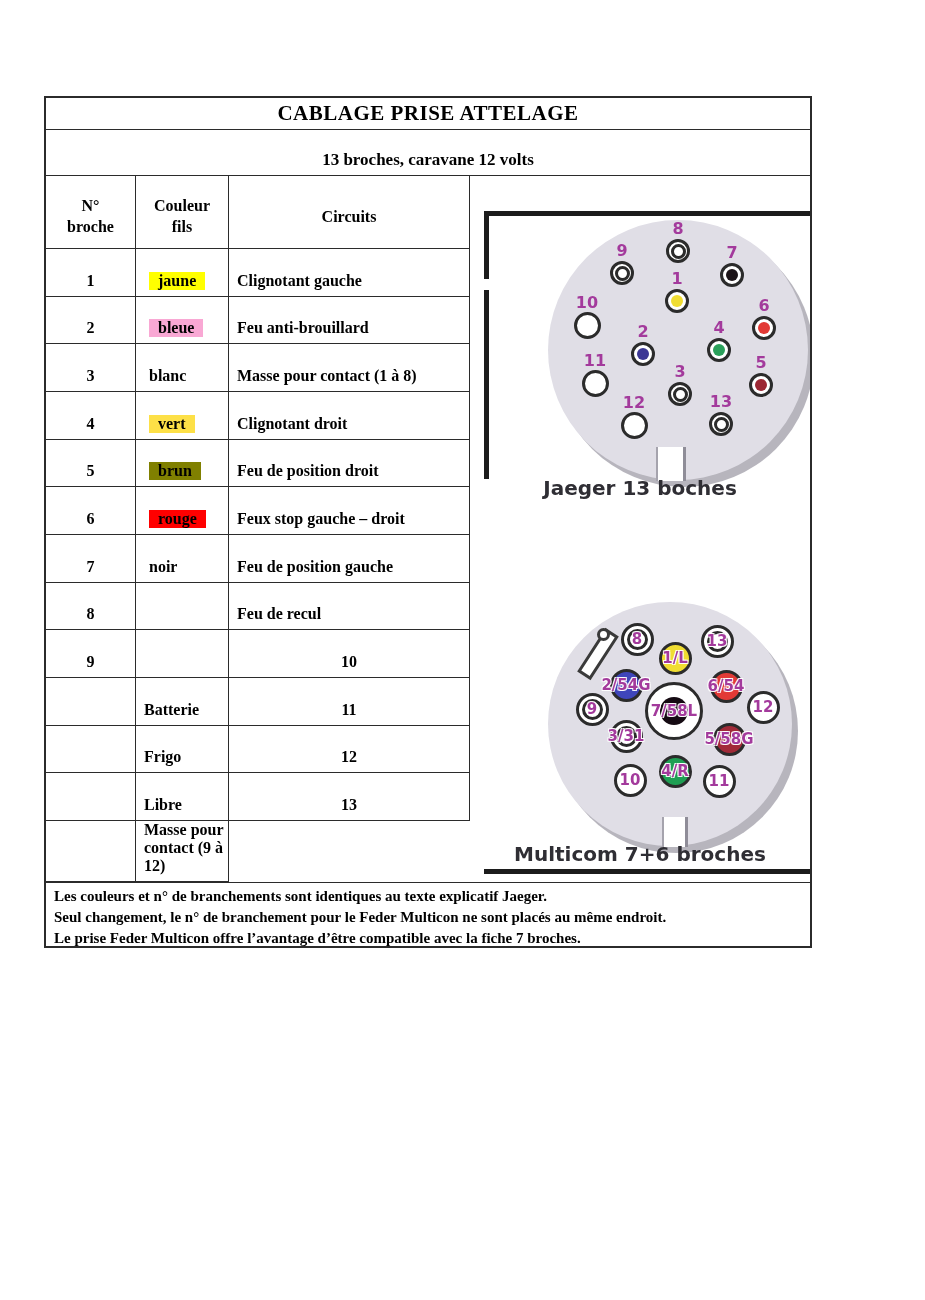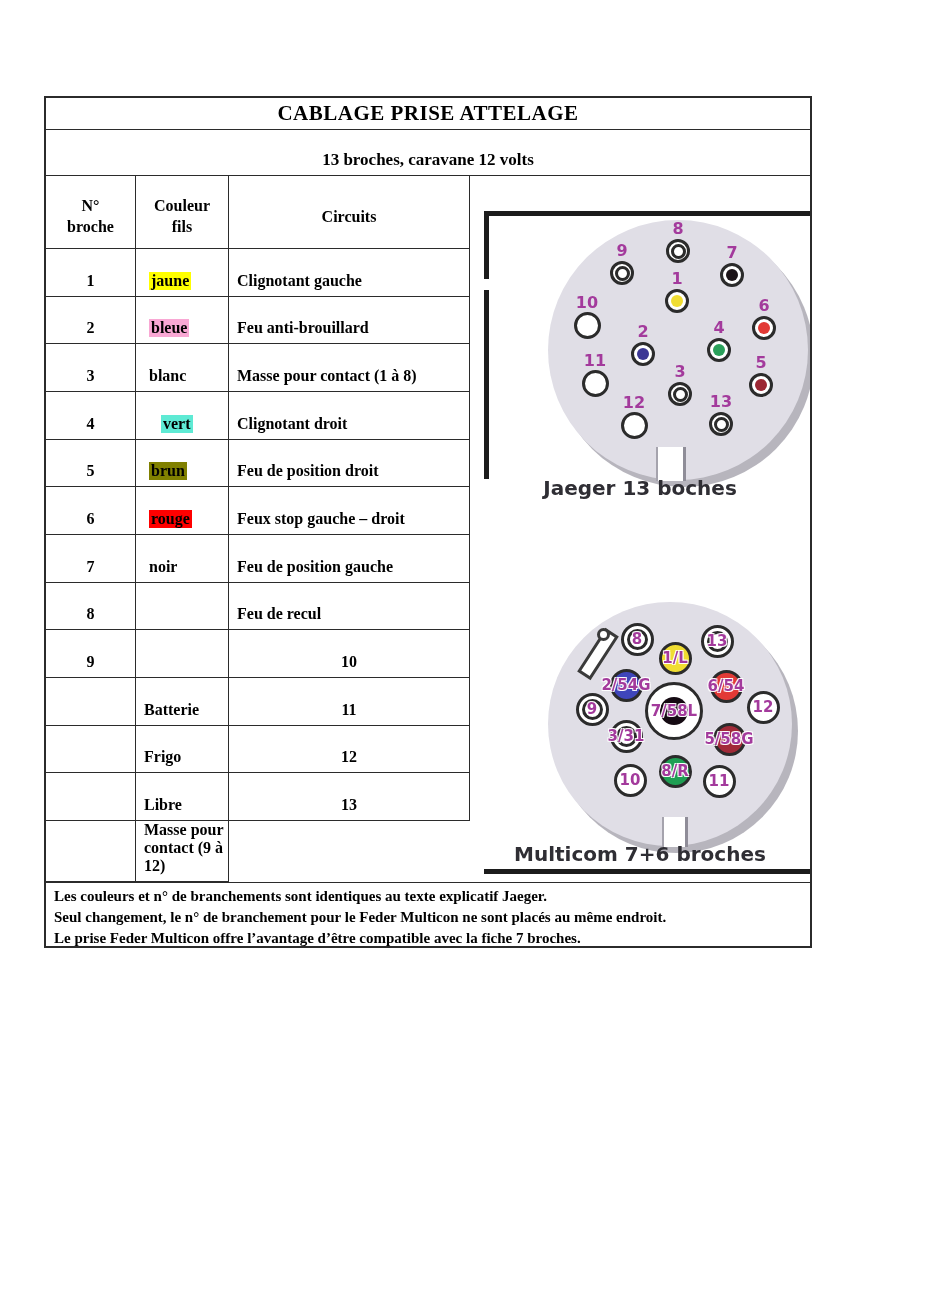--- a/index.html
+++ b/index.html
@@ -29,21 +29,21 @@
     grid-template-rows:73px repeat(13,1fr);
   }
   .hcell,.cell{border-right:1px solid #2b2b2b;border-bottom:1px solid #2b2b2b;}
   .hcell{
     display:flex;align-items:center;justify-content:center;text-align:center;
     font-weight:bold;font-size:16px;white-space:pre-line;line-height:21px;padding-top:8px;
   }
   .cell{display:flex;align-items:flex-end;font-weight:bold;font-size:16px;padding-bottom:6px;}
   .cell.num{justify-content:center;}
   .cell.colorcell{padding-left:13px;}
-  .cell.colorcell span.hl{padding:0 2px;}
+  .cell.colorcell span.hl{padding:0 9px;}
   .cell.circuit{padding-left:8px;}
   .diagram-cell{flex:1;position:relative;overflow:hidden;}
   .thickline{position:absolute;background:#1c1c1c;}
   .disc{
     position:absolute;border-radius:50%;background:#e0dee6;
     box-shadow:6px 7px 0 rgba(124,121,134,.55);
   }
   .notch{
     position:absolute;background:#fff;
     border-left:2px solid #a5a3ad;border-right:3px solid #8f8d98;
@@ -102,21 +102,21 @@
           <span class="hl" style="background: #f9a8d4;">bleue</span>
         </div>
         <div class="cell circuit">Feu anti-brouillard</div>
         <div class="cell num">3</div>
         <div class="cell colorcell">
           <span>blanc</span>
         </div>
         <div class="cell circuit">Masse pour contact (1 à 8)</div>
         <div class="cell num">4</div>
         <div class="cell colorcell">
-          <span class="hl" style="background: #5eead4; margin-left: 12px;">vert</span>
+          <span class="hl" style="background: #fde047;">vert</span>
         </div>
         <div class="cell circuit">Clignotant droit</div>
         <div class="cell num">5</div>
         <div class="cell colorcell">
           <span class="hl" style="background: rgb(128, 128, 0);">brun</span>
         </div>
         <div class="cell circuit">Feu de position droit</div>
         <div class="cell num">6</div>
         <div class="cell colorcell">
           <span class="hl" style="background: rgb(255, 0, 0);">rouge</span>
@@ -218,21 +218,21 @@
           <div class="pinlabel ml" style="left: 77px; top: 523px;">9</div>
           <div class="pin plainL" style="left: 276.5px; top: 514.5px; width: 33px; height: 33px;"></div>
           <div class="pinlabel ml" style="left: 248px; top: 521px;">12</div>
           <div class="pin ringL" style="left: 139.5px; top: 543.5px; width: 33px; height: 33px;"></div>
           <div class="pinlabel ml" style="left: 111px; top: 550px;">3/31</div>
           <div class="pin fill" style="left: 242.5px; top: 546.5px; width: 33px; height: 33px; --c: #a12a38;"></div>
           <div class="pinlabel ml" style="left: 214px; top: 553px;">5/58G</div>
           <div class="pin plainL" style="left: 143.5px; top: 587.5px; width: 33px; height: 33px;"></div>
           <div class="pinlabel ml" style="left: 115px; top: 594px;">10</div>
           <div class="pin fill" style="left: 188.5px; top: 578.5px; width: 33px; height: 33px; --c: #1f9e53;"></div>
-          <div class="pinlabel ml" style="left: 160px; top: 585px;">8/R</div>
+          <div class="pinlabel ml" style="left: 160px; top: 585px;">4/R</div>
           <div class="pin plainL" style="left: 232.5px; top: 588.5px; width: 33px; height: 33px;"></div>
           <div class="pinlabel ml" style="left: 204px; top: 595px;">11</div>
         </div>
       <div class="caption" style="top:666px;">Multicom 7+6 broches</div>
     </div>
   </div>
 
   <div class="footer">
     <div>Les couleurs et n° de branchements sont identiques au texte explicatif Jaeger.</div>
     <div>Seul changement, le n° de branchement pour le Feder Multicon ne sont placés au même endroit.</div>

